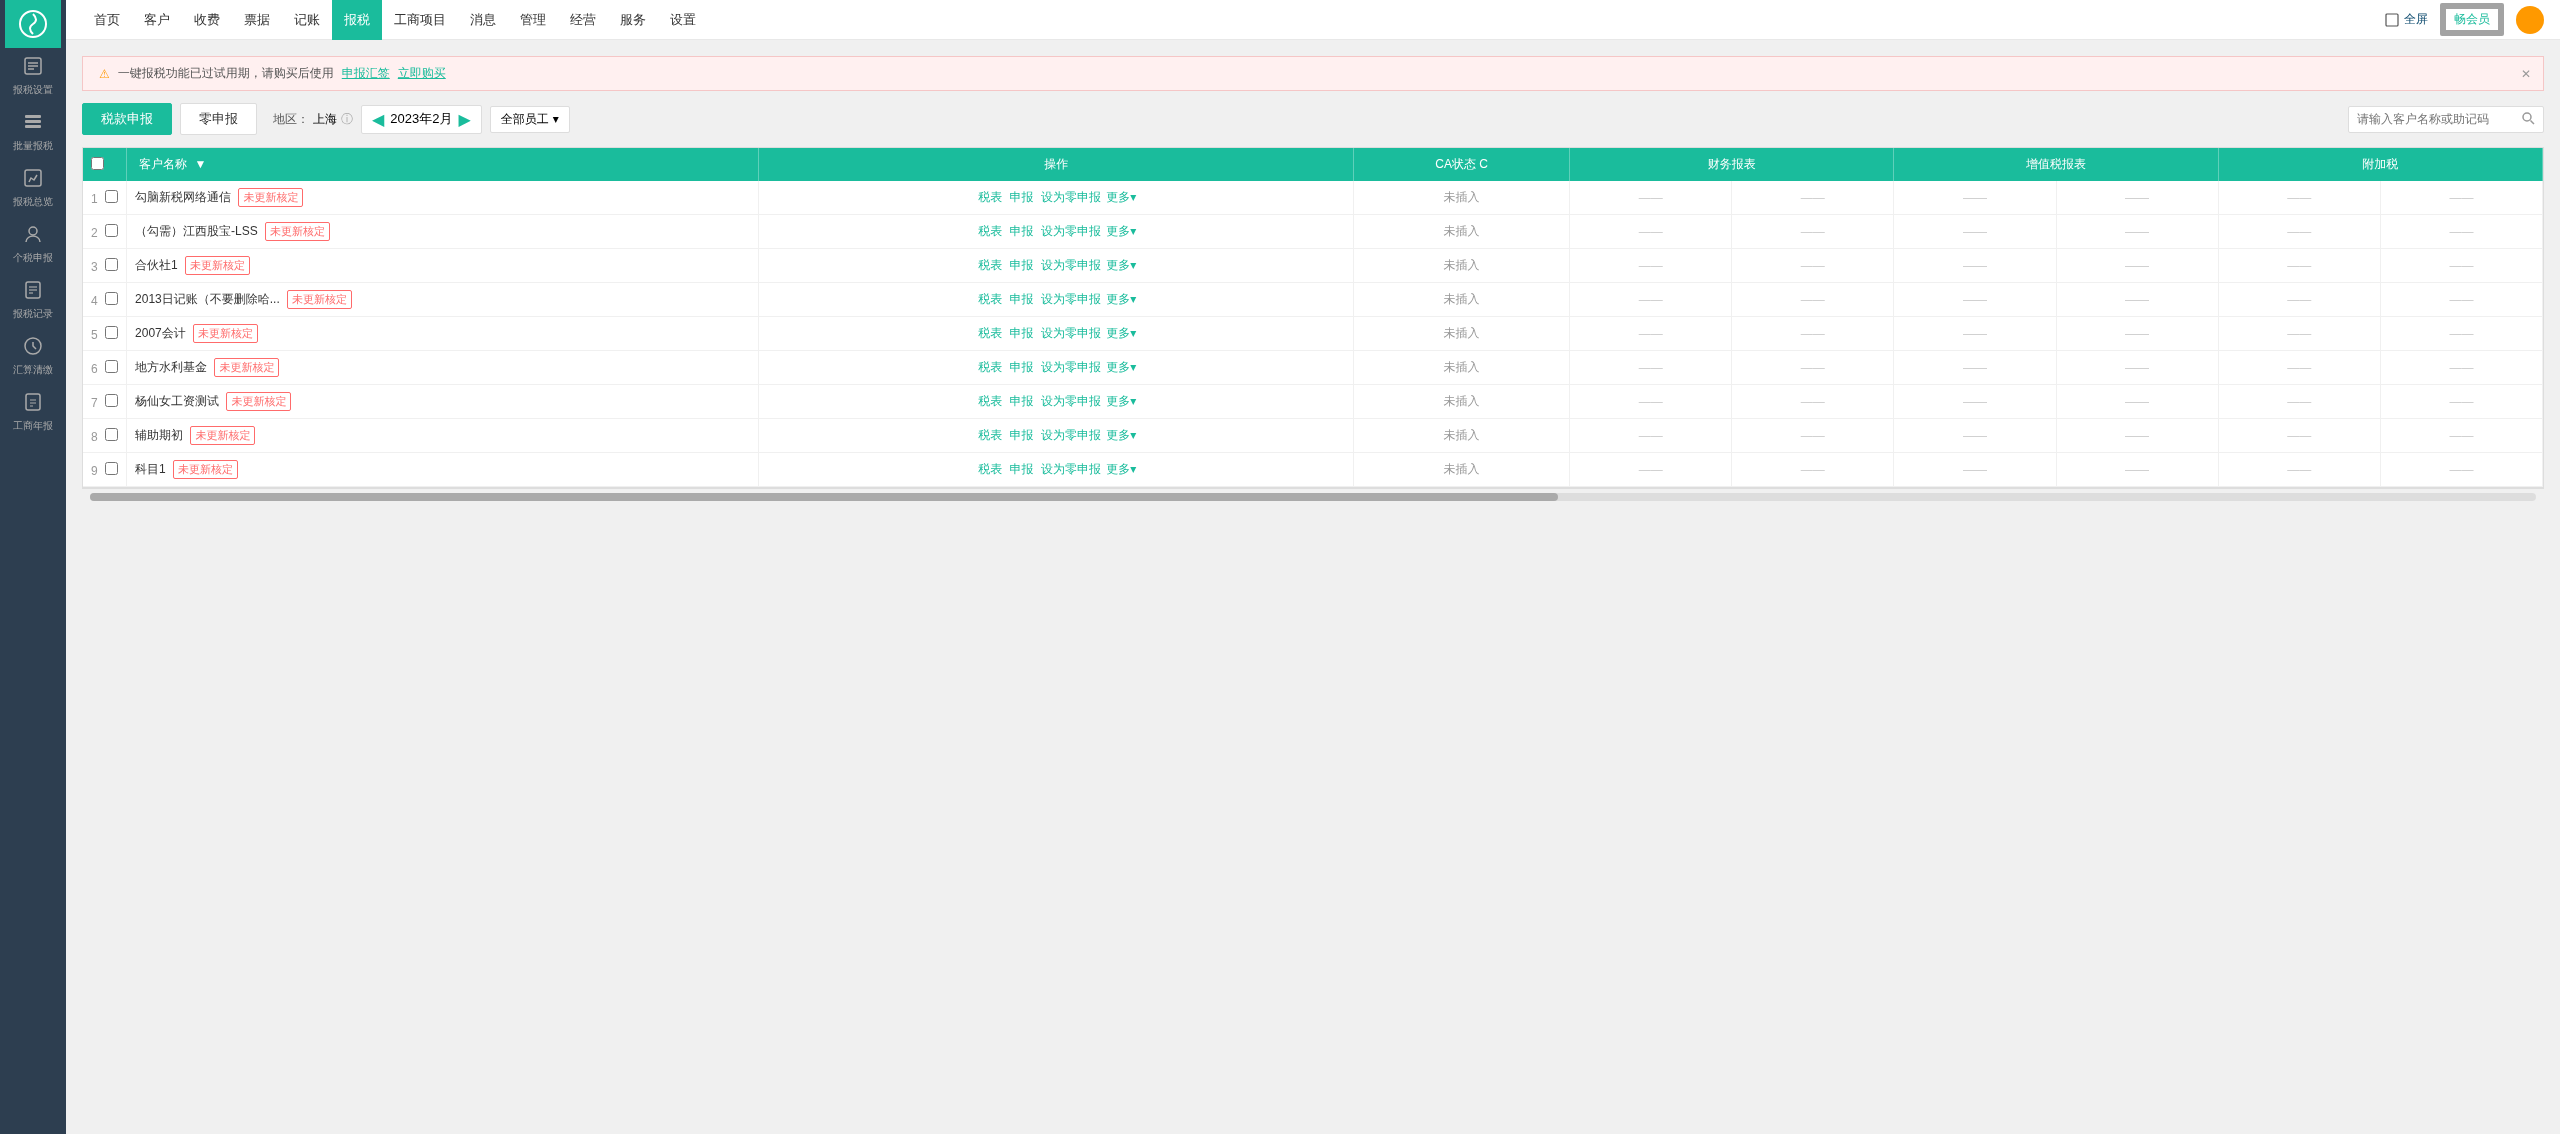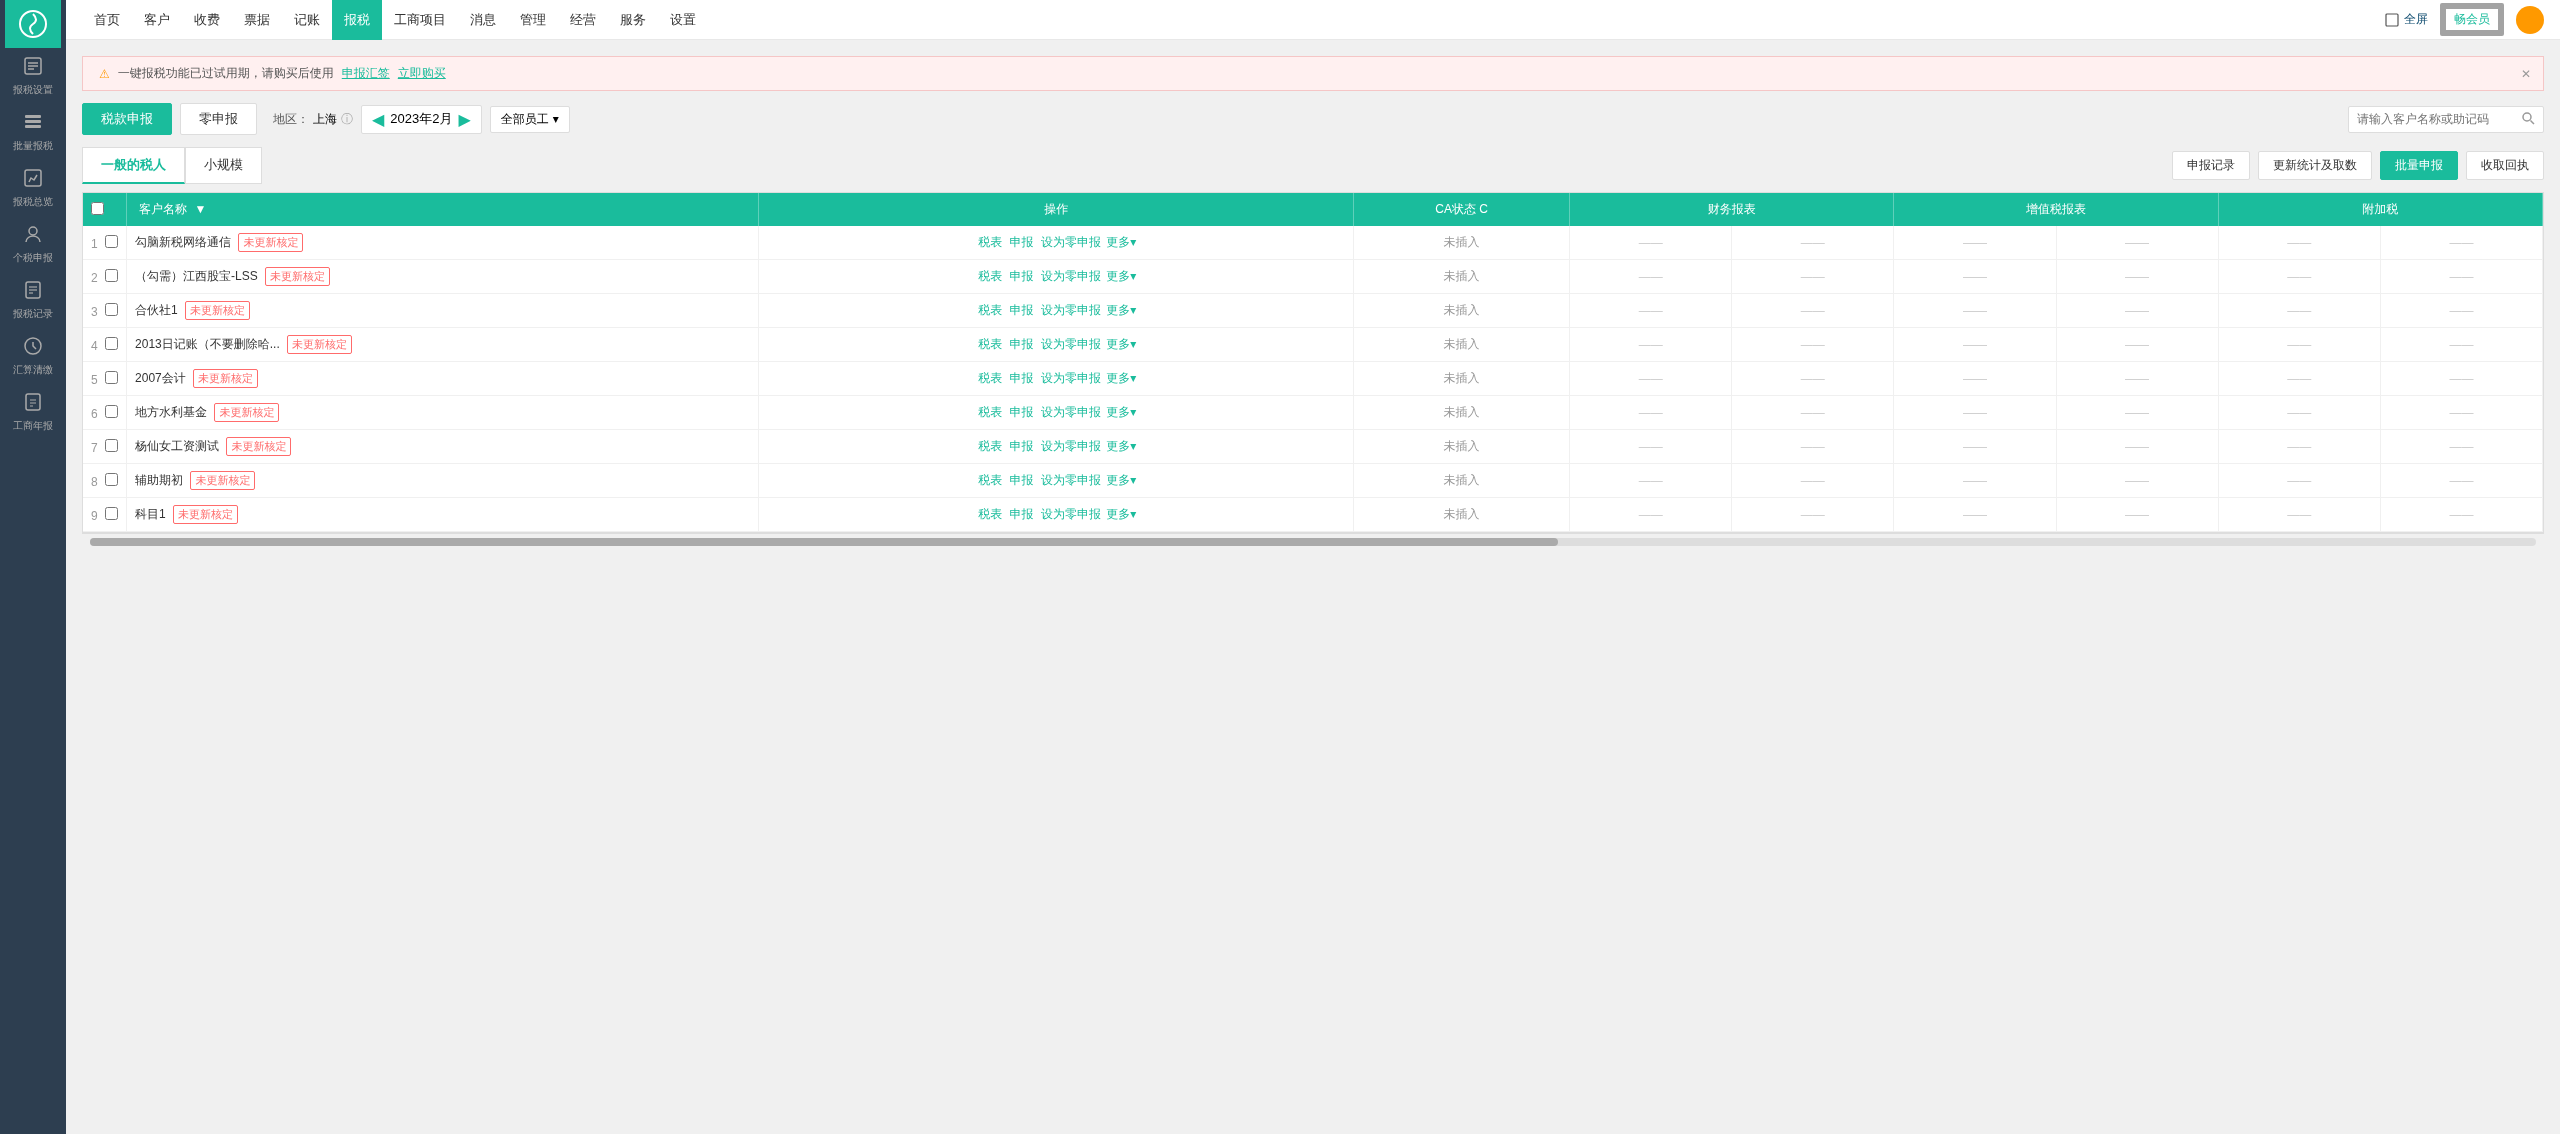--- a/index.html
+++ b/index.html
@@ -459,32 +459,20 @@
         <input type="text" placeholder="请输入客户名称或助记码" style="">
         <span style="cursor:pointer; color:#999;">
           <svg width="14" height="14" viewBox="0 0 14 14" fill="none">
             <circle cx="6" cy="6" r="4" stroke="#999" stroke-width="1.5"></circle>
             <line x1="9.5" y1="9.5" x2="13" y2="13" stroke="#999" stroke-width="1.5"></line>
           </svg>
         </span>
       </div>
     </div>
 
-    <div style="display:flex; align-items:center; justify-content:space-between; margin-bottom:8px;">
-      <div class="taxpayer-tabs">
-        <div class="taxpayer-tab active">一般的税人</div>
-        <div class="taxpayer-tab">小规模</div>
-      </div>
-      <div class="action-row" style="margin-bottom:0;">
-        <button class="action-btn">申报记录</button>
-        <button class="action-btn">更新统计及取数</button>
-        <button class="action-btn primary">批量申报</button>
-        <button class="action-btn">收取回执</button>
-      </div>
-    </div>
 
     <div class="table-container">
       <table>
         <thead>
           <tr>
             <th style="width:36px;">
               <input type="checkbox" style="">
             </th>
             <th style="min-width:180px; text-align:left;">
               <span>客户名称</span>

